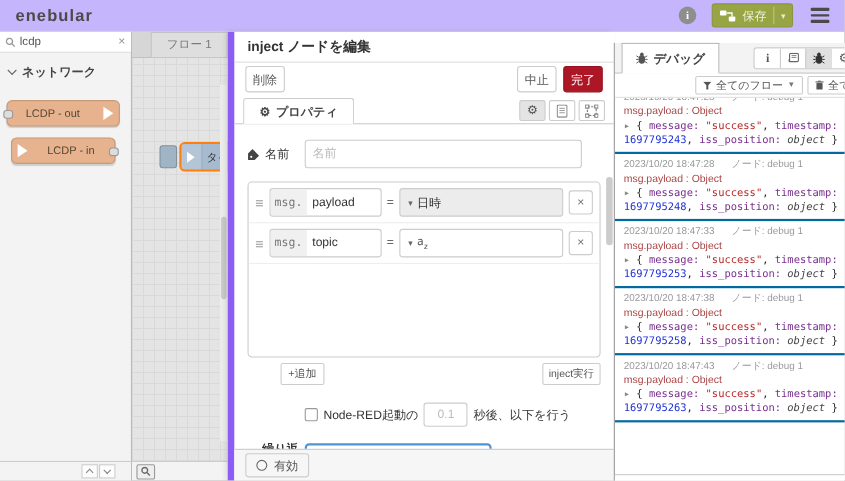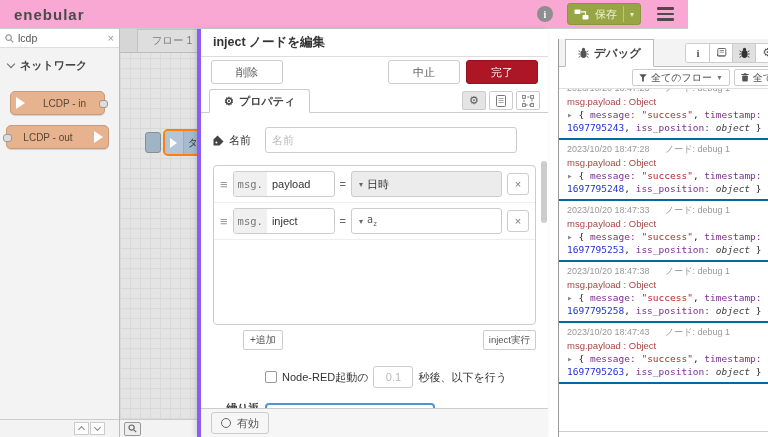--- a/index.html
+++ b/index.html
@@ -2,21 +2,21 @@
 <html><head>
 <meta charset="utf-8">
 <style>
   * { box-sizing: border-box; margin: 0; padding: 0; }
   html,body { background:#888; }
   body { font-family: "Liberation Sans", sans-serif; }
   .screen { position:relative; width:768px; height:437px; background:#fff; overflow:hidden;
             font-size:11px; color:#333; }
 
   
-  .app-header { position:absolute; left:0; top:0; width:688px; height:29px; background:#f9a8d4;
+  .app-header { position:absolute; left:0; top:0; width:768px; height:29px; background:#c4b5fd;
                 border-bottom:1px solid #ccc; display:flex; align-items:center; }
   .logo { margin-left:14px; font-size:15px; font-weight:600; color:#4a4a4a; letter-spacing:1px; }
   .header-right { margin-left:auto; display:flex; align-items:center; gap:14px; margin-right:12px; }
   .info-circle { width:16px; height:16px; border-radius:50%; background:#8e8e8e; color:#fff;
                  font-size:10px; font-weight:bold; display:flex; align-items:center; justify-content:center;
                  font-family:"Liberation Serif", serif; }
   .deploy-btn { height:22px; background:#98A545; border:1px solid #8a9740; border-radius:3px;
                 display:flex; align-items:center; padding:0 6px; gap:6px; cursor:pointer; }
   .deploy-btn .dlabel { color:#eef2d8; font-size:11px; }
   .deploy-sep { width:1px; height:16px; background:rgba(255,255,255,0.35); }
@@ -77,26 +77,26 @@
   .node-label { font-size:10px; color:#333; white-space:nowrap; overflow:hidden; padding-left:4px; }
   .canvas-vscroll { position:absolute; right:0; top:24px; bottom:18px; width:7px; background:#ececec; }
   .canvas-vscroll .thumb { position:absolute; right:1px; top:120px; width:5px; height:75px;
                            background:#c9c9c9; border-radius:3px; }
   .canvas-footer { position:absolute; left:0; bottom:0; right:0; height:18px; background:#f3f3f3;
                    border-top:1px solid #ccc; display:flex; align-items:center; padding-left:4px; }
   .zoom-btn { width:17px; height:14px; border:1px solid #999; background:#eee; border-radius:2px;
               display:flex; align-items:center; justify-content:center; cursor:pointer; }
 
   
-  .tray { position:absolute; left:197px; top:29px; width:351px; height:408px; background:#fff;
-          border-left:4px solid #8b5cf6; box-shadow:-2px 0 5px rgba(0,0,0,0.12); }
+  .tray { position:absolute; left:207px; top:29px; width:351px; height:408px; background:#fff;
+          border-left:6px solid #8b5cf6; box-shadow:-2px 0 5px rgba(0,0,0,0.12); }
   .tray-header { height:28px; border-bottom:1px solid #ddd; display:flex; align-items:center;
                  padding-left:12px; font-size:12.5px; font-weight:bold; color:#333; }
   .tray-btnbar { height:30px; display:flex; align-items:center; padding:0 10px; gap:6px; }
-  .btn { border:1px solid #ccc; background:#fff; border-radius:3px; height:24px; padding:0 24px;
+  .btn { border:1px solid #ccc; background:#fff; border-radius:3px; height:24px; padding:0 6px;
          font-size:11px; color:#555; cursor:pointer; font-family:Liberation Serif, serif; }
   .btn.primary { background:#AD1625; border-color:#951220; color:#fff; }
   .spacer { flex:1; }
   .tray-tabrow { height:26px; display:flex; align-items:flex-end; padding:0 8px; position:relative; }
   .tray-tabrow::after { content:""; position:absolute; left:0; right:0; bottom:0; height:1px; background:#ccc; }
   .tray-tab { position:relative; z-index:1; background:#fff; border:1px solid #ccc; border-bottom:1px solid #fff;
               border-radius:3px 3px 0 0; height:24px; padding:0 14px; display:flex; align-items:center; gap:5px;
               font-weight:bold; font-size:11px; color:#444; cursor:pointer; }
   .tabrow-btns { margin-left:auto; display:flex; gap:3px; align-items:center; margin-bottom:3px; position:relative; z-index:1; }
   .sq-btn { width:24px; height:19px; border:1px solid #ccc; border-radius:2px; background:#fff;
@@ -226,29 +226,29 @@
             <path d="M5.8 5.8 L8.4 8.4" stroke="#999" stroke-width="1.2"></path>
           </svg>
       </span>
       <input type="text" value="lcdp" style="">
       <span class="clear-x">×</span>
     </div>
     <div class="cat-header">
       <span class="chev-down"></span>
       <span>ネットワーク</span>
     </div>
+    <div class="palette-node out" style="background:#E7B28E; border:1px solid #C79A78;">
+      <span class="port left"></span>
+      <span class="pn-label">LCDP - out</span>
+      <span class="arrow-right"></span>
+    </div>
     <div class="palette-node" style="background:#E7B28E; border:1px solid #C79A78;">
       <span class="arrow-right"></span>
       <span class="pn-label">LCDP - in</span>
       <span class="port right"></span>
-    </div>
-    <div class="palette-node out" style="background:#E7B28E; border:1px solid #C79A78;">
-      <span class="port left"></span>
-      <span class="pn-label">LCDP - out</span>
-      <span class="arrow-right"></span>
     </div>
     <div class="palette-footer">
       <div class="tiny-btn">
           <span class="chev-up-s"></span>
         </div>
       <div class="tiny-btn">
           <span class="chev-down-s"></span>
         </div>
     </div>
   </div>
@@ -341,21 +341,21 @@
           <span class="typed-input gray">
             <span class="type-caret">▾</span>
             <span class="type-label">日時</span>
           </span>
           <span class="x-btn">×</span>
         </div>
         <div class="prop-row">
           <span class="drag-handle">≡</span>
           <span class="key-input">
             <span class="msg-chip">msg.</span>
-            <span class="key-text">inject</span>
+            <span class="key-text">topic</span>
           </span>
           <span class="eq">=</span>
           <span class="typed-input">
             <span class="type-caret">▾</span>
             <span class="az">a<sub>z</sub></span>
           </span>
           <span class="x-btn">×</span>
         </div>
       </div>
 

